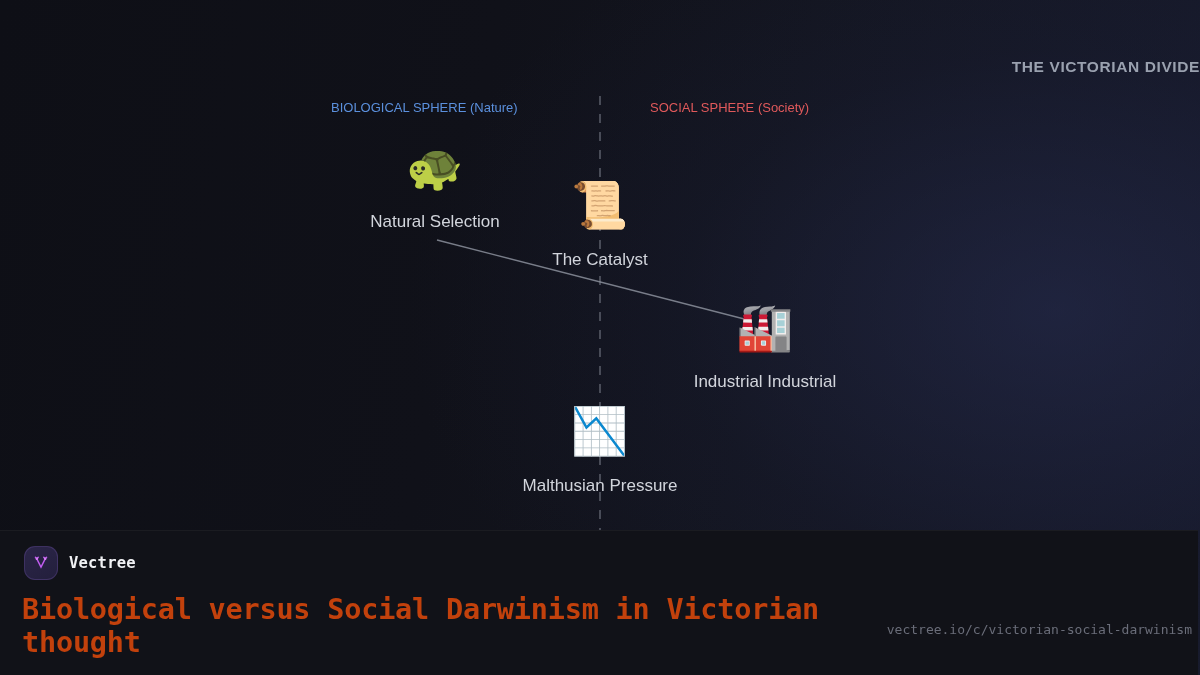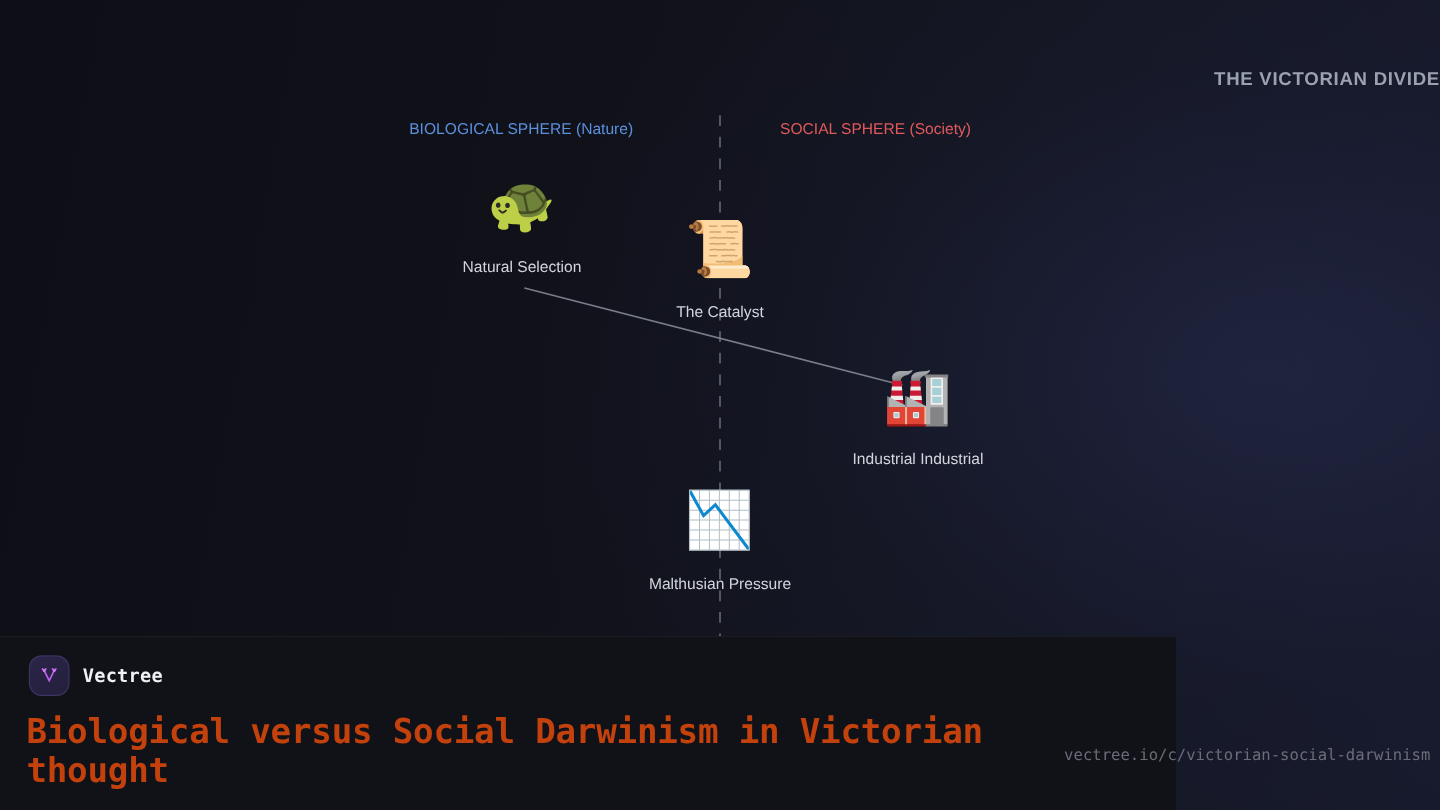--- a/index.html
+++ b/index.html
@@ -52,21 +52,21 @@
     letter-spacing: 0.6px;
     color: #9aa1af;
   }
 
   .sphere-label {
     position: absolute;
     top: 100px;
     font-size: 13px;
     white-space: nowrap;
   }
-  .sphere-label.left  { left: 341px; color: #5b90dd; }
+  .sphere-label.left  { left: 331px; color: #5b90dd; }
   .sphere-label.right { left: 650px; color: #e0595b; text-align: right; }
 
   
   .node {
     position: absolute;
     transform: translate(-50%, -50%);
     display: flex;
     flex-direction: column;
     align-items: center;
     width: 210px;
@@ -75,32 +75,32 @@
     font-size: 46px;
     line-height: 54px;
     height: 54px;
     display: block;
     text-align: center;
     font-family: "DejaVu Sans", sans-serif;
     user-select: none;
   }
   .node-label {
     margin-top: 18px;
-    font-size: 13px;
+    font-size: 17px;
     color: #d2d5dc;
     text-align: center;
     white-space: nowrap;
   }
 
   
   #footer {
     position: absolute;
     left: 0;
     top: 530px;
-    width: 980px;
+    width: 1198px;
     height: 145px;
     background: #111218;
     border-top: 1px solid rgba(255,255,255,0.045);
     box-sizing: border-box;
   }
   .brand-row {
     position: absolute;
     left: 24px;
     top: 15px;
     display: flex;

